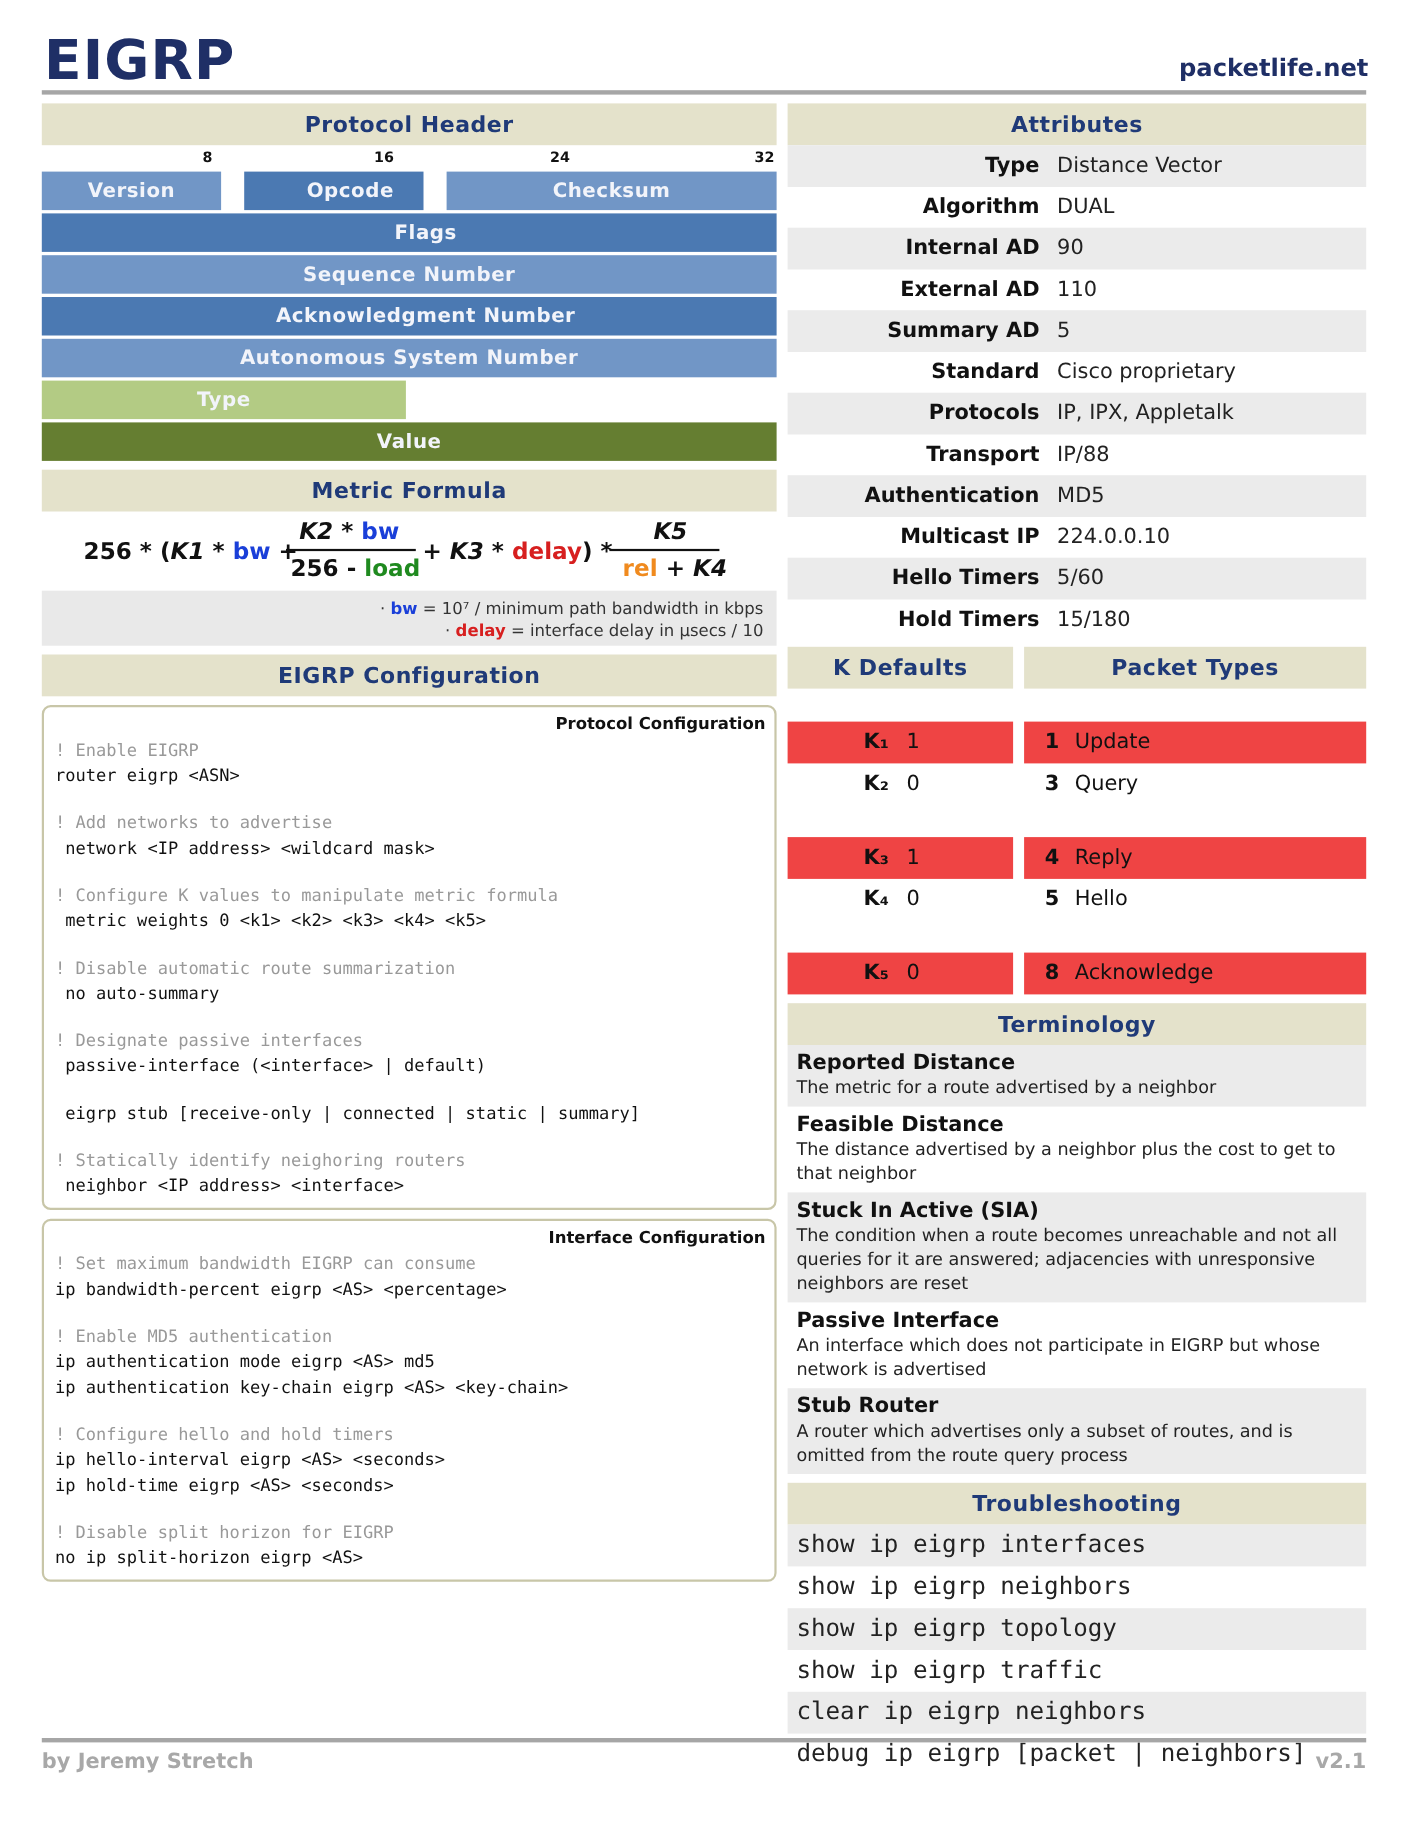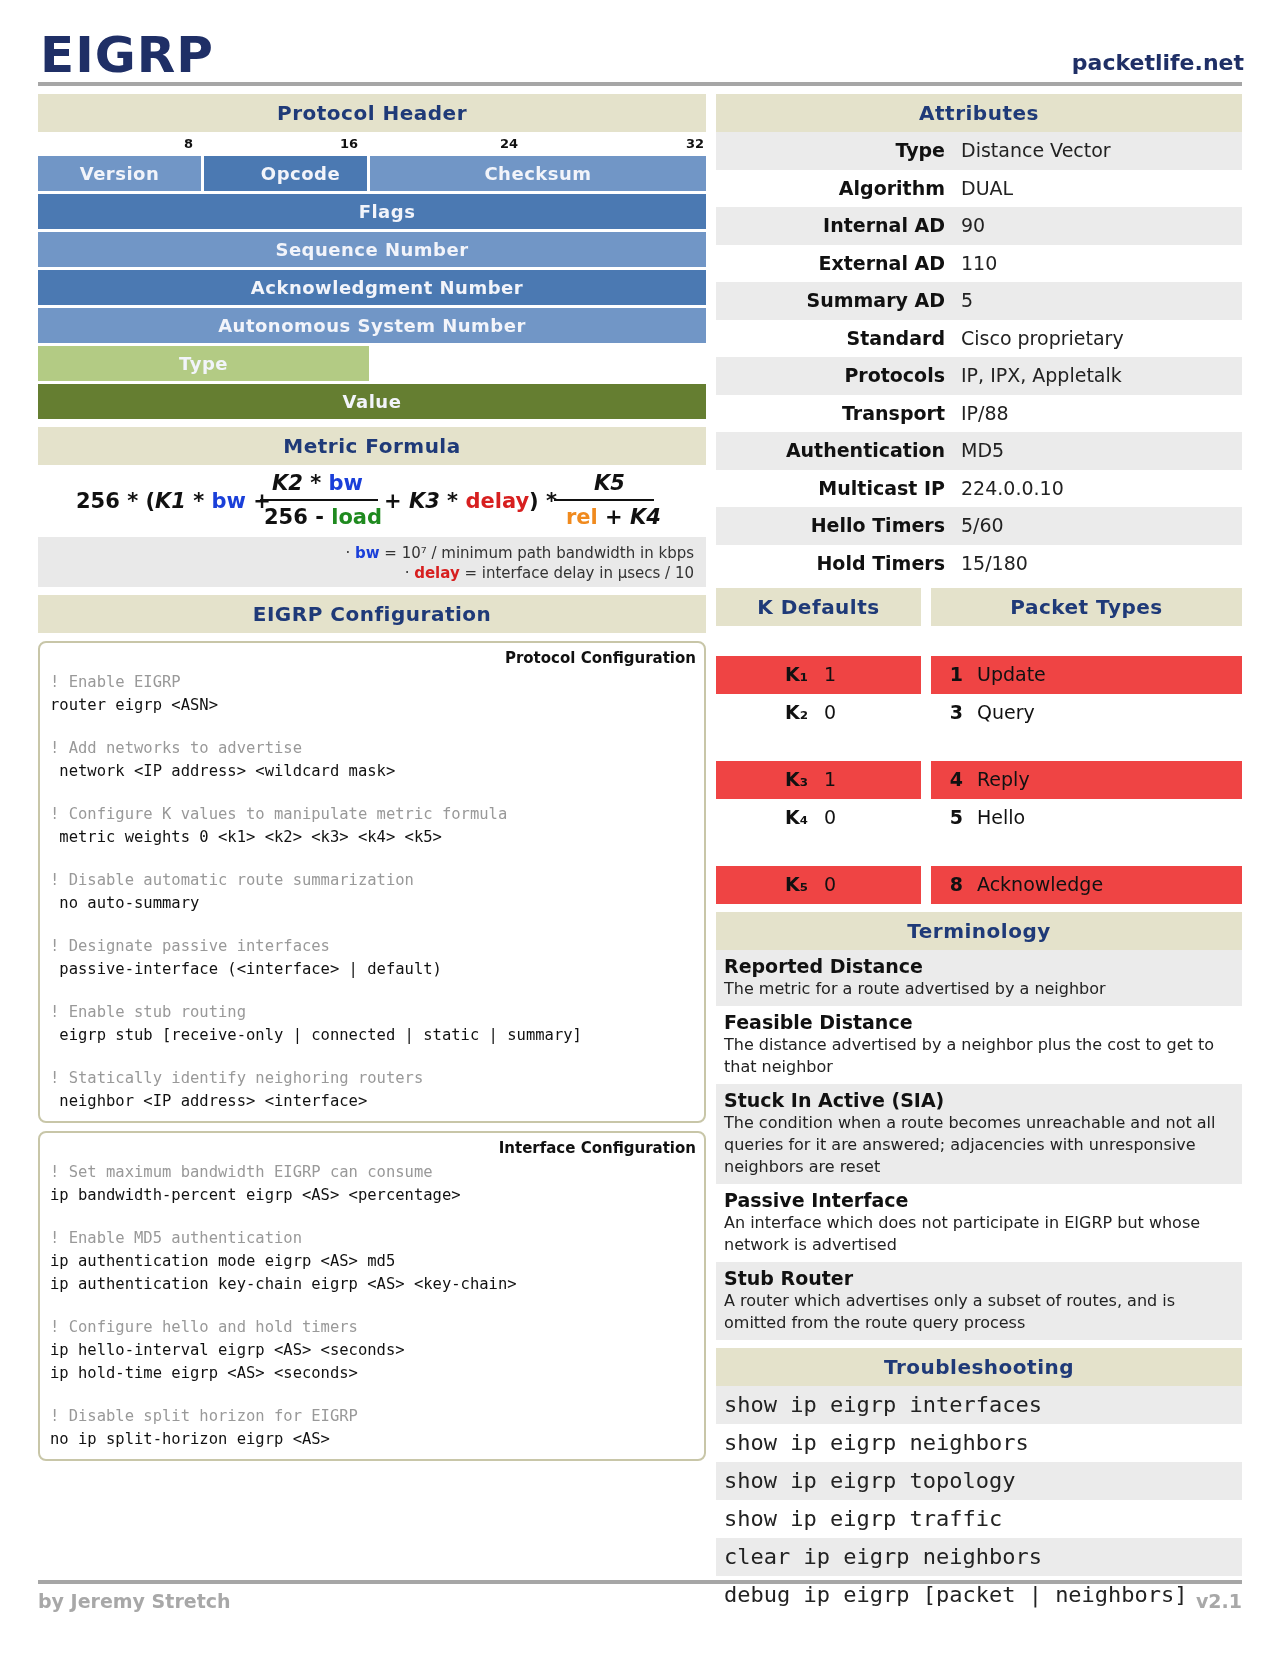--- a/index.html
+++ b/index.html
@@ -12,21 +12,21 @@
 
   .col-left { position: absolute; left: 38px; top: 94px; width: 668px; }
   .col-right { position: absolute; left: 716px; top: 94px; width: 526px; }
 
   .sec-head { background: #e4e2cb; color: #1f3a78; font-weight: bold; font-size: 20px; text-align: center; height: 38px; line-height: 38px; letter-spacing: 0.5px; }
 
   
   .bits { position: relative; height: 24px; font-size: 13px; font-weight: bold; }
   .bits span { position: absolute; top: 4px; }
   .hdr-row { display: flex; height: 35px; margin-bottom: 3px; }
-  .hdr-cell { color: #f2f4fa; font-weight: bold; font-size: 18px; text-align: center; line-height: 35px; margin-right: 3px; letter-spacing: 0.5px; }
+  .hdr-cell { color: #f2f4fa; font-weight: bold; font-size: 18px; text-align: center; line-height: 35px; margin-right: 21px; letter-spacing: 0.5px; }
   .hdr-cell:last-child { margin-right: 0; }
   .c-light { background: #7196c6; }
   .c-dark  { background: #4b79b2; padding-left: 30px; }
   .g-light { background: #b3cb84; }
   .g-mid   { background: #84a54a; margin-top: 35px; }
   .g-dark  { background: #657e31; }
 
   
   .formula { height: 62px; position: relative; font-weight: bold; font-size: 21px; margin-top: 6px; }
   .formula .f { position: absolute; white-space: nowrap; }
@@ -161,21 +161,20 @@
         </div>
         <div class="cfg-block">
           <div class="cmt"> ! Disable automatic route summarization</div>
           <div class="cmd"> no auto-summary</div>
         </div>
         <div class="cfg-block">
           <div class="cmt"> ! Designate passive interfaces</div>
           <div class="cmd"> passive-interface (&lt;interface&gt; | default)</div>
         </div>
         <div class="cfg-block">
-          <div class="cmt"> ! Enable stub routing</div>
           <div class="cmd"> eigrp stub [receive-only | connected | static | summary]</div>
         </div>
         <div class="cfg-block">
           <div class="cmt"> ! Statically identify neighoring routers</div>
           <div class="cmd"> neighbor &lt;IP address&gt; &lt;interface&gt;</div>
         </div>
       </div>
   </div>
 
   <div class="cfg-box">

